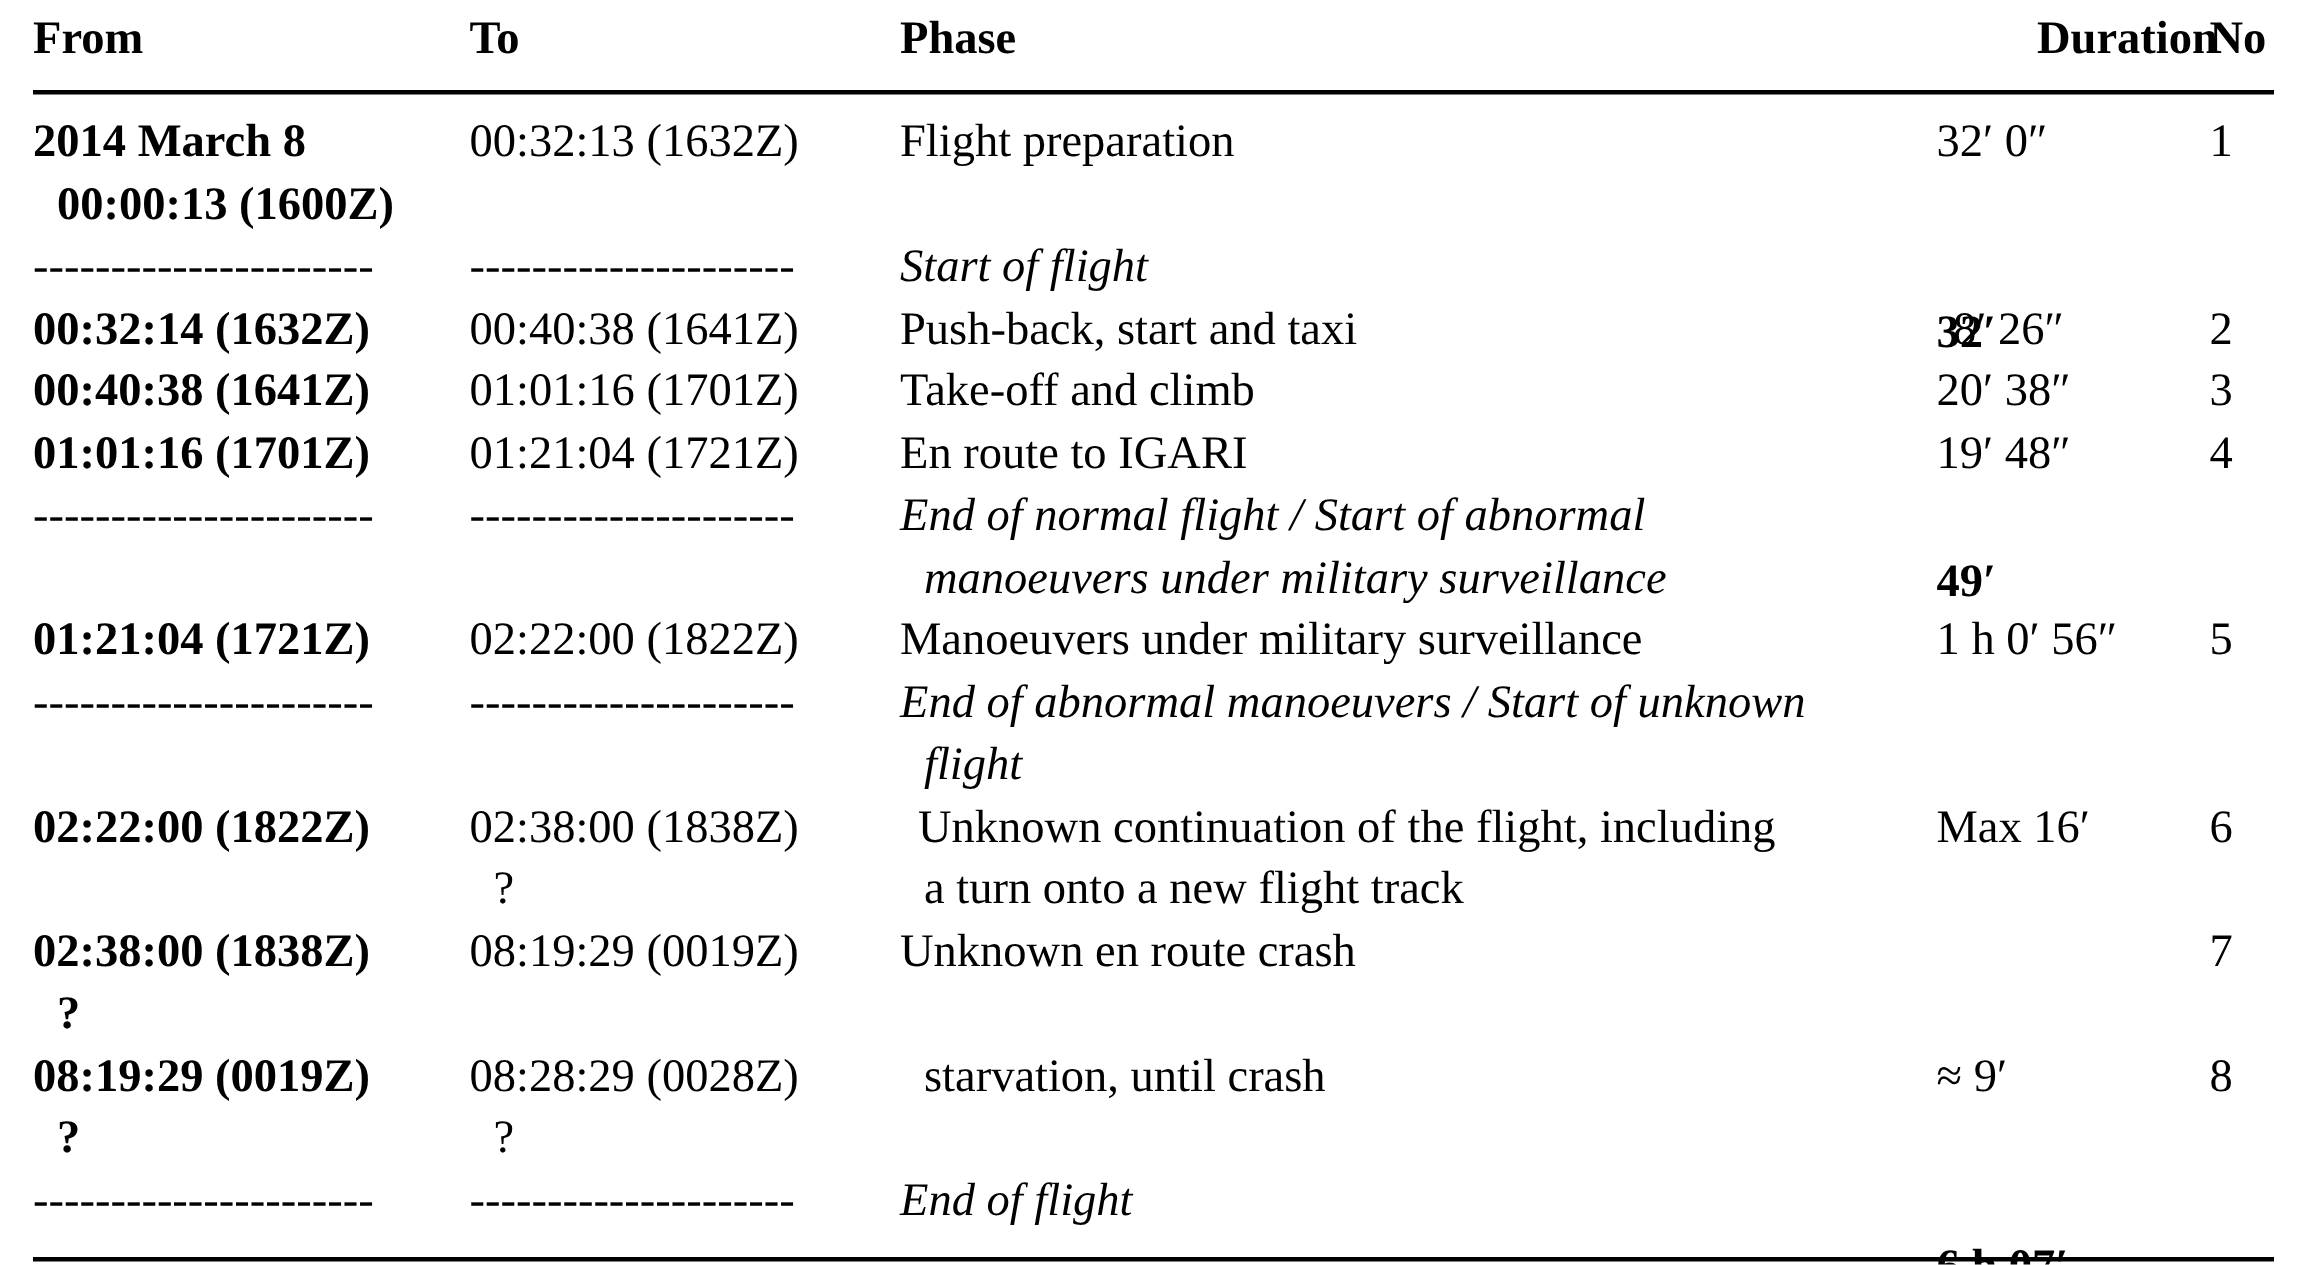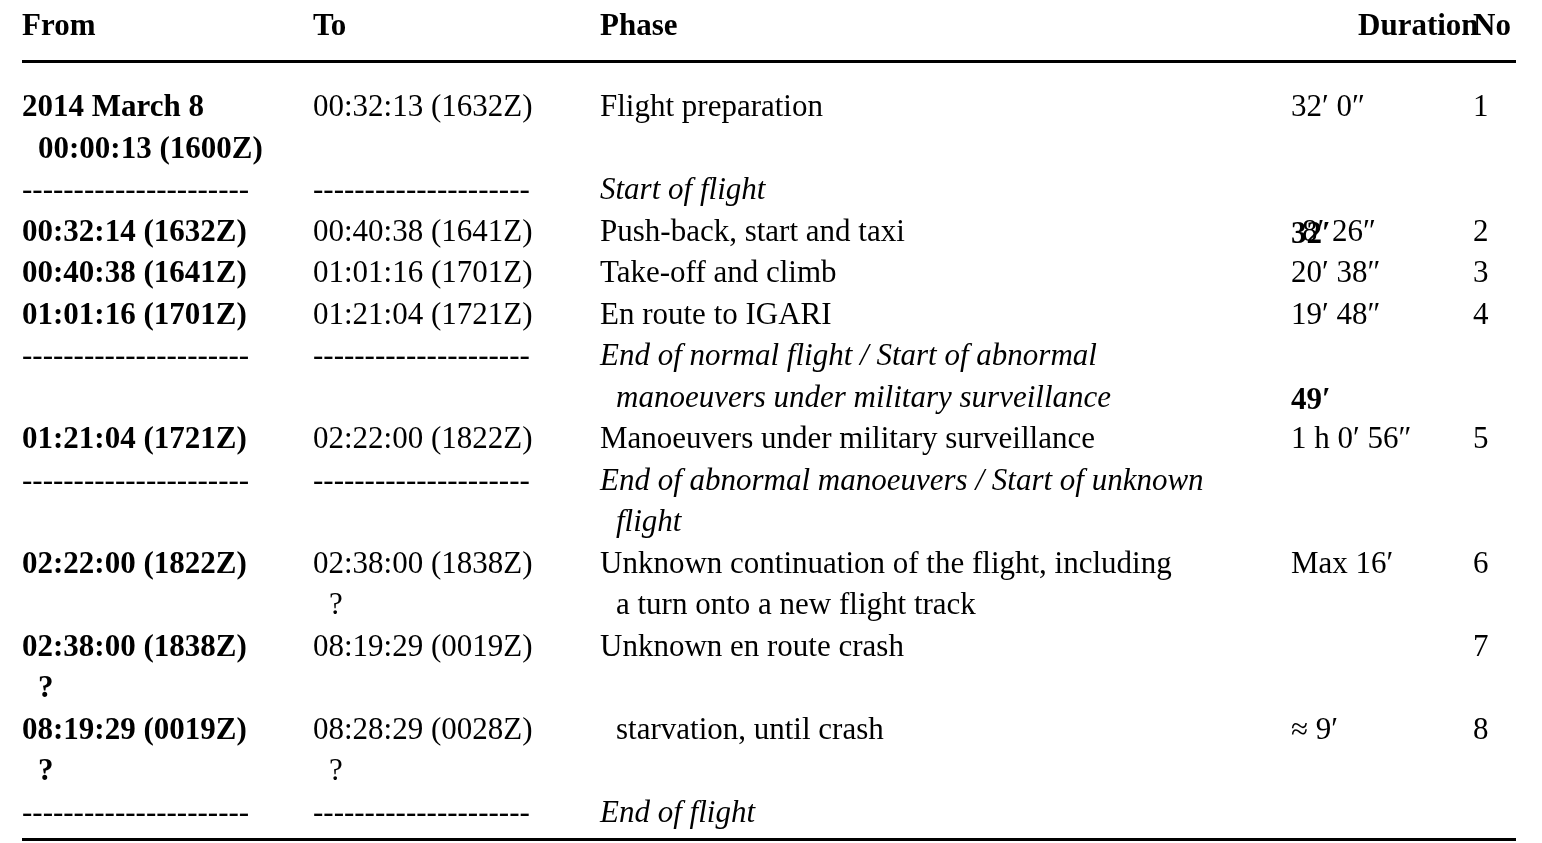--- a/index.html
+++ b/index.html
@@ -28,21 +28,21 @@
 <body>
 
 <div class="tbl">
   <div class="hdr">
     <span style="left:0">From</span>
     <span style="left:291px">To</span>
     <span style="left:578px">Phase</span>
     <span style="left:1336px">Duration</span>
     <span style="left:1451px">No</span>
   </div>
-  <div id="rows" style="padding-top:22px">
+  <div id="rows" style="padding-top:10px">
       <div class="row" style="height: 83px;">
         <div class="cell c-from"><span style="display: block;">2014 March 8</span><span class="cont" style="display: block;">00:00:13 (1600Z)</span></div>
         <div class="cell c-to"><span style="display: block;">00:32:13 (1632Z)</span></div>
         <div class="cell c-phase"><span style="display: block;">Flight preparation</span></div>
         <div class="cell c-dur"><span style="display: block;">32′ 0″</span></div>
         <div class="cell c-no">1</div>
       </div>
       <div class="row" style="height: 41.5px;">
         <div class="cell c-from dash"><span style="display: block;">----------------------</span></div>
         <div class="cell c-to dash"><span style="display: block;">---------------------</span></div>
@@ -87,21 +87,21 @@
       </div>
       <div class="row" style="height: 83px;">
         <div class="cell c-from dash"><span style="display: block;">----------------------</span></div>
         <div class="cell c-to dash"><span style="display: block;">---------------------</span></div>
         <div class="cell c-phase ital"><span style="display: block;">End of abnormal manoeuvers / Start of unknown</span><span class="cont" style="display: block;">flight</span></div>
         <div class="cell c-no"></div>
       </div>
       <div class="row" style="height: 83px;">
         <div class="cell c-from"><span style="display: block;">02:22:00 (1822Z)</span></div>
         <div class="cell c-to"><span style="display: block;">02:38:00 (1838Z)</span><span class="cont" style="display: block;">?</span></div>
-        <div class="cell c-phase"><span style="display: block;">Unknown continuation of the flight, including</span><span class="cont" style="display: block;">a turn onto a new flight track</span></div>
+        <div class="cell c-phase"><span style="display: block; margin-left: 12px;">Unknown continuation of the flight, including</span><span class="cont" style="display: block;">a turn onto a new flight track</span></div>
         <div class="cell c-dur"><span style="display: block;">Max 16′</span></div>
         <div class="cell c-no">6</div>
       </div>
       <div class="row" style="height: 83px;">
         <div class="cell c-from"><span style="display: block;">02:38:00 (1838Z)</span><span class="cont" style="display: block;">?</span></div>
         <div class="cell c-to"><span style="display: block;">08:19:29 (0019Z)</span></div>
         <div class="cell c-phase"><span style="display: block;">Unknown en route crash</span></div>
         <div class="cell c-no">7</div>
       </div>
       <div class="row" style="height: 83px;">

